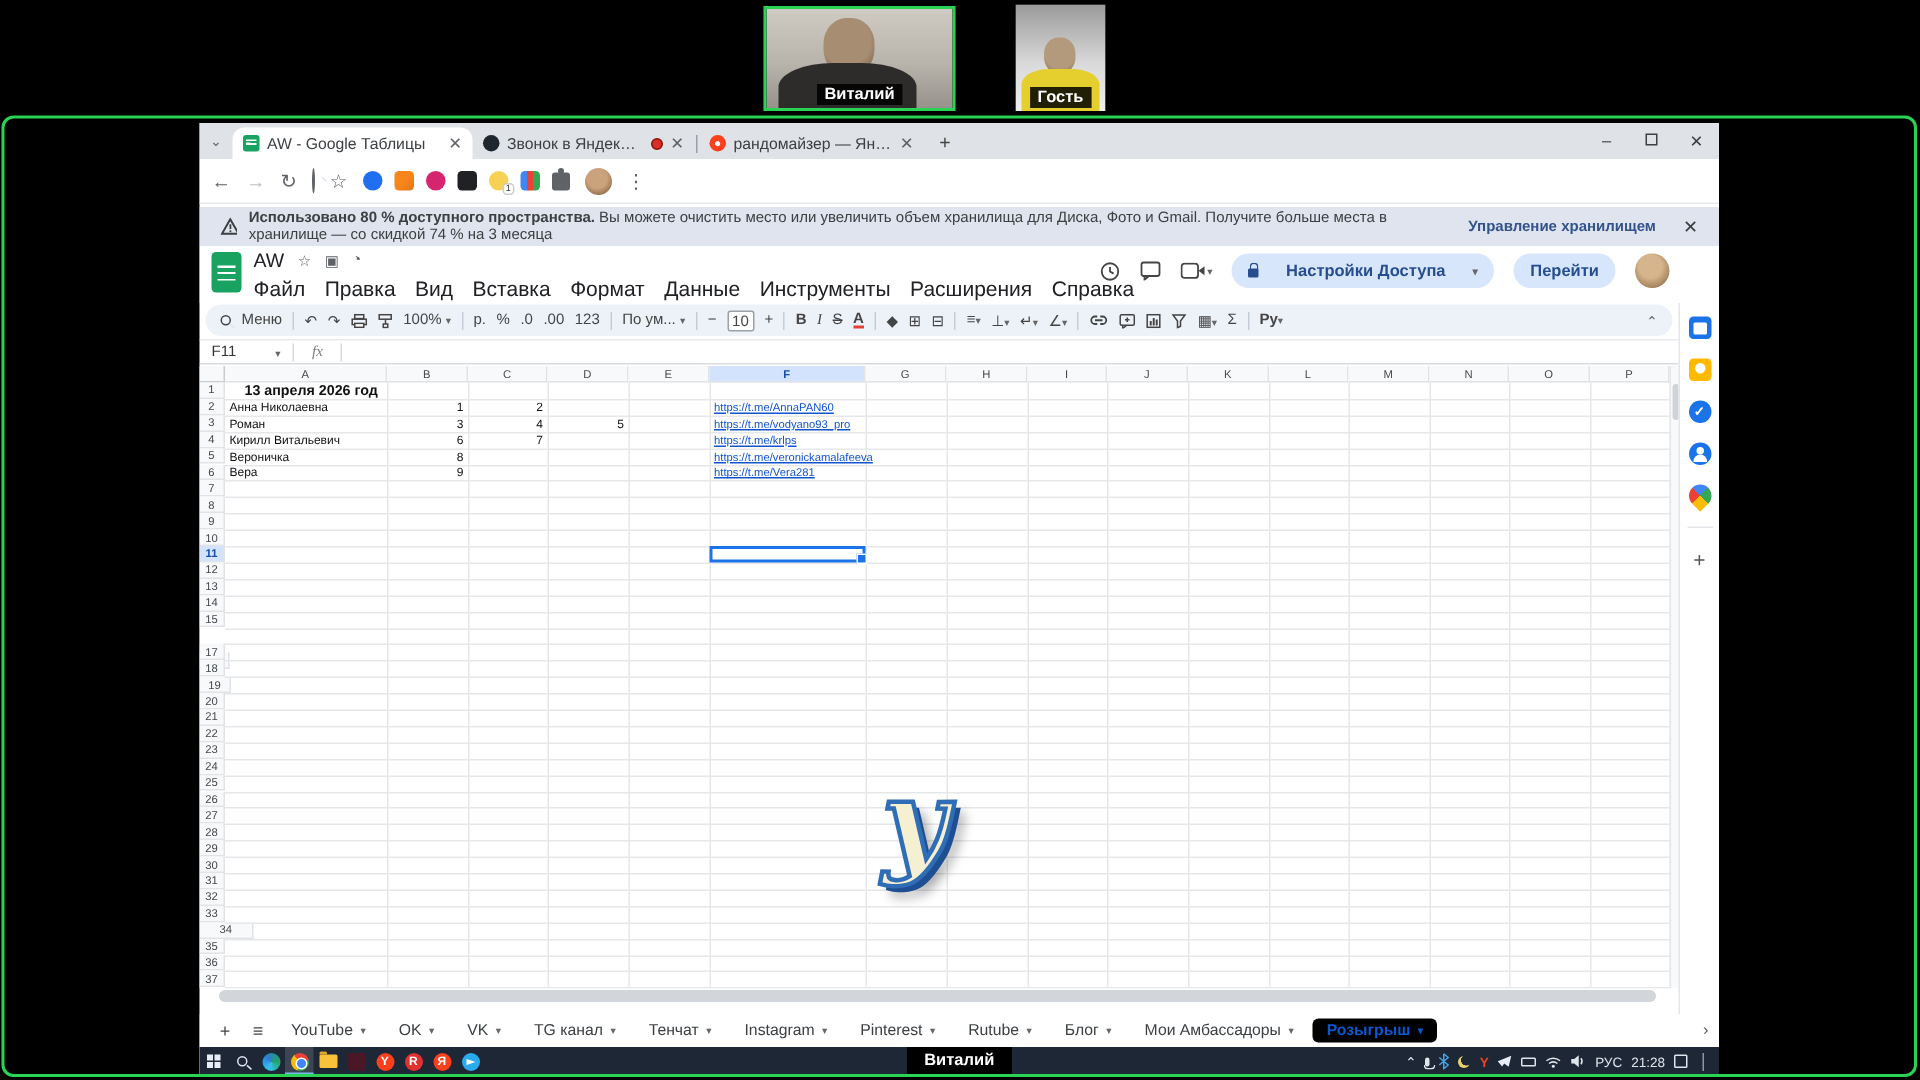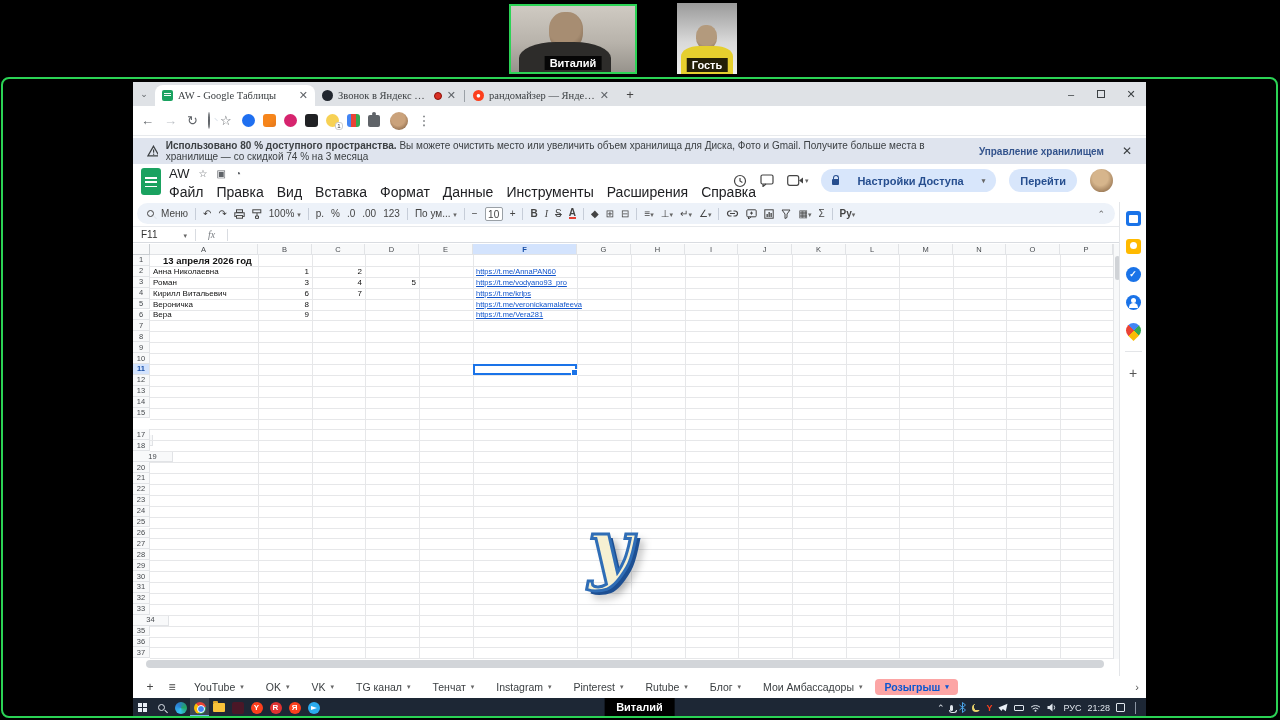--- a/index.html
+++ b/index.html
@@ -26,21 +26,21 @@
   
   .frame{position:absolute;left:1px;top:77px;width:1277px;height:641px;border:2px solid #2bd355;
          border-radius:8px;pointer-events:none;z-index:60;}
 
   
   .screen{position:absolute;left:133px;top:82px;width:1013px;height:635px;background:#fff;overflow:hidden;}
 
   
   .tabs{position:absolute;left:0;top:0;right:0;height:24px;background:#dfe2e6;display:flex;align-items:flex-end;}
   .tabsearch{width:22px;height:24px;display:flex;align-items:center;justify-content:center;color:#5f6368;font-size:9px;}
-  .tab{height:21px;display:flex;align-items:center;gap:5px;padding:0 7px;font-size:10.5px;color:#3c4043;max-width:160px;font-family:Liberation Serif, serif;}
+  .tab{height:21px;display:flex;align-items:center;gap:5px;padding:0 7px;font-size:10.5px;color:#3c4043;max-width:160px;}
   .tab.active{background:#fff;border-radius:8px 8px 0 0;width:160px;}
   .tab .ttl{flex:1;white-space:nowrap;overflow:hidden;text-overflow:ellipsis;}
   .tab .x{color:#5f6368;font-size:11px;flex:none;}
   .tabsep{width:1px;height:12px;background:#9aa0a6;margin:0 1px 4px 1px;}
   .fav{width:11px;height:11px;border-radius:2px;flex:none;}
   .fav.sheets{background:#1aa260;position:relative;}
   .fav.sheets::after{content:"";position:absolute;left:2px;top:3px;width:7px;height:5px;
     background:linear-gradient(#fff,#fff) left/3px 1.2px no-repeat,
     repeating-linear-gradient(#fff 0 1px,transparent 1px 2.4px);opacity:.95;}
   .fav.dark{border-radius:50%;background:#20262e;}
@@ -132,21 +132,21 @@
     color:#f6f0d2;-webkit-text-stroke:3px #2f6db6;text-shadow:4px 4px 0 #1d4f92,7px 7px 8px rgba(0,0,0,.35);line-height:1;}
 
   .hscroll{position:absolute;left:13px;top:578px;width:958px;height:8px;border-radius:4px;background:#d2d5d9;}
 
   
   .stabs{position:absolute;left:0;right:0;bottom:19px;height:22px;background:#fff;display:flex;align-items:center;
          gap:4px;padding:0 8px;font-size:10.5px;color:#3c4043;}
   .stabbtn{width:18px;text-align:center;color:#444;font-size:12px;}
   .stab{display:flex;align-items:center;gap:5px;padding:2px 9px;border-radius:4px;white-space:nowrap;}
   .stab .ch{font-size:7px;color:#666;}
-  .stab.active{background:#fca5a5;color:#0b57d0;font-weight:bold;}
+  .stab.active{background:#000000;color:#0b57d0;font-weight:bold;}
   .stab.active .ch{color:#0b57d0;}
   .stabnext{position:absolute;right:7px;color:#555;font-size:11px;}
 
   
   .panel{position:absolute;right:0;top:120px;width:27px;bottom:41px;background:#fff;border-left:1px solid #e3e5e8;
          display:flex;flex-direction:column;align-items:center;padding-top:9px;gap:13px;}
   .pic{width:15px;height:15px;position:relative;}
   .pic.cal{background:#1a73e8;border-radius:3px;}
   .pic.cal::after{content:"";position:absolute;inset:4px 3px 3px 3px;background:#fff;border-radius:1px;}
   .pic.keep{background:#ffba00;border-radius:3px;}
@@ -444,21 +444,21 @@
         <div class="rowhead" style="left: 0px; top: 98.2px; width: 17px; height: 10.9px;">9</div>
         <div class="rowhead" style="left: 0px; top: 109.1px; width: 17px; height: 10.9px;">10</div>
         <div class="rowhead selhead" style="left: 0px; top: 120px; width: 17px; height: 10.9px;">11</div>
         <div class="rowhead" style="left: 0px; top: 130.9px; width: 17px; height: 10.9px;">12</div>
         <div class="rowhead" style="left: 0px; top: 141.8px; width: 17px; height: 10.9px;">13</div>
         <div class="rowhead" style="left: 0px; top: 152.7px; width: 17px; height: 10.9px;">14</div>
         <div class="rowhead" style="left: 0px; top: 163.6px; width: 17px; height: 10.9px;">15</div>
         <div class="rowhead" style="left: 0px; top: 191px; width: 20px; height: 10.9px;">16</div>
         <div class="rowhead" style="left: 0px; top: 185.4px; width: 17px; height: 10.9px;">17</div>
         <div class="rowhead" style="left: 0px; top: 196.3px; width: 17px; height: 10.9px;">18</div>
-        <div class="rowhead" style="left: 0px; top: 207.2px; width: 40px; height: 10.9px;">19</div>
+        <div class="rowhead" style="left: 0px; top: 207.2px; width: 21px; height: 10.9px;">19</div>
         <div class="rowhead" style="left: 0px; top: 218.1px; width: 17px; height: 10.9px;">20</div>
         <div class="rowhead" style="left: 0px; top: 229px; width: 17px; height: 10.9px;">21</div>
         <div class="rowhead" style="left: 0px; top: 239.9px; width: 17px; height: 10.9px;">22</div>
         <div class="rowhead" style="left: 0px; top: 250.8px; width: 17px; height: 10.9px;">23</div>
         <div class="rowhead" style="left: 0px; top: 261.7px; width: 17px; height: 10.9px;">24</div>
         <div class="rowhead" style="left: 0px; top: 272.6px; width: 17px; height: 10.9px;">25</div>
         <div class="rowhead" style="left: 0px; top: 283.5px; width: 17px; height: 10.9px;">26</div>
         <div class="rowhead" style="left: 0px; top: 294.4px; width: 17px; height: 10.9px;">27</div>
         <div class="rowhead" style="left: 0px; top: 305.3px; width: 17px; height: 10.9px;">28</div>
         <div class="rowhead" style="left: 0px; top: 316.2px; width: 17px; height: 10.9px;">29</div>

